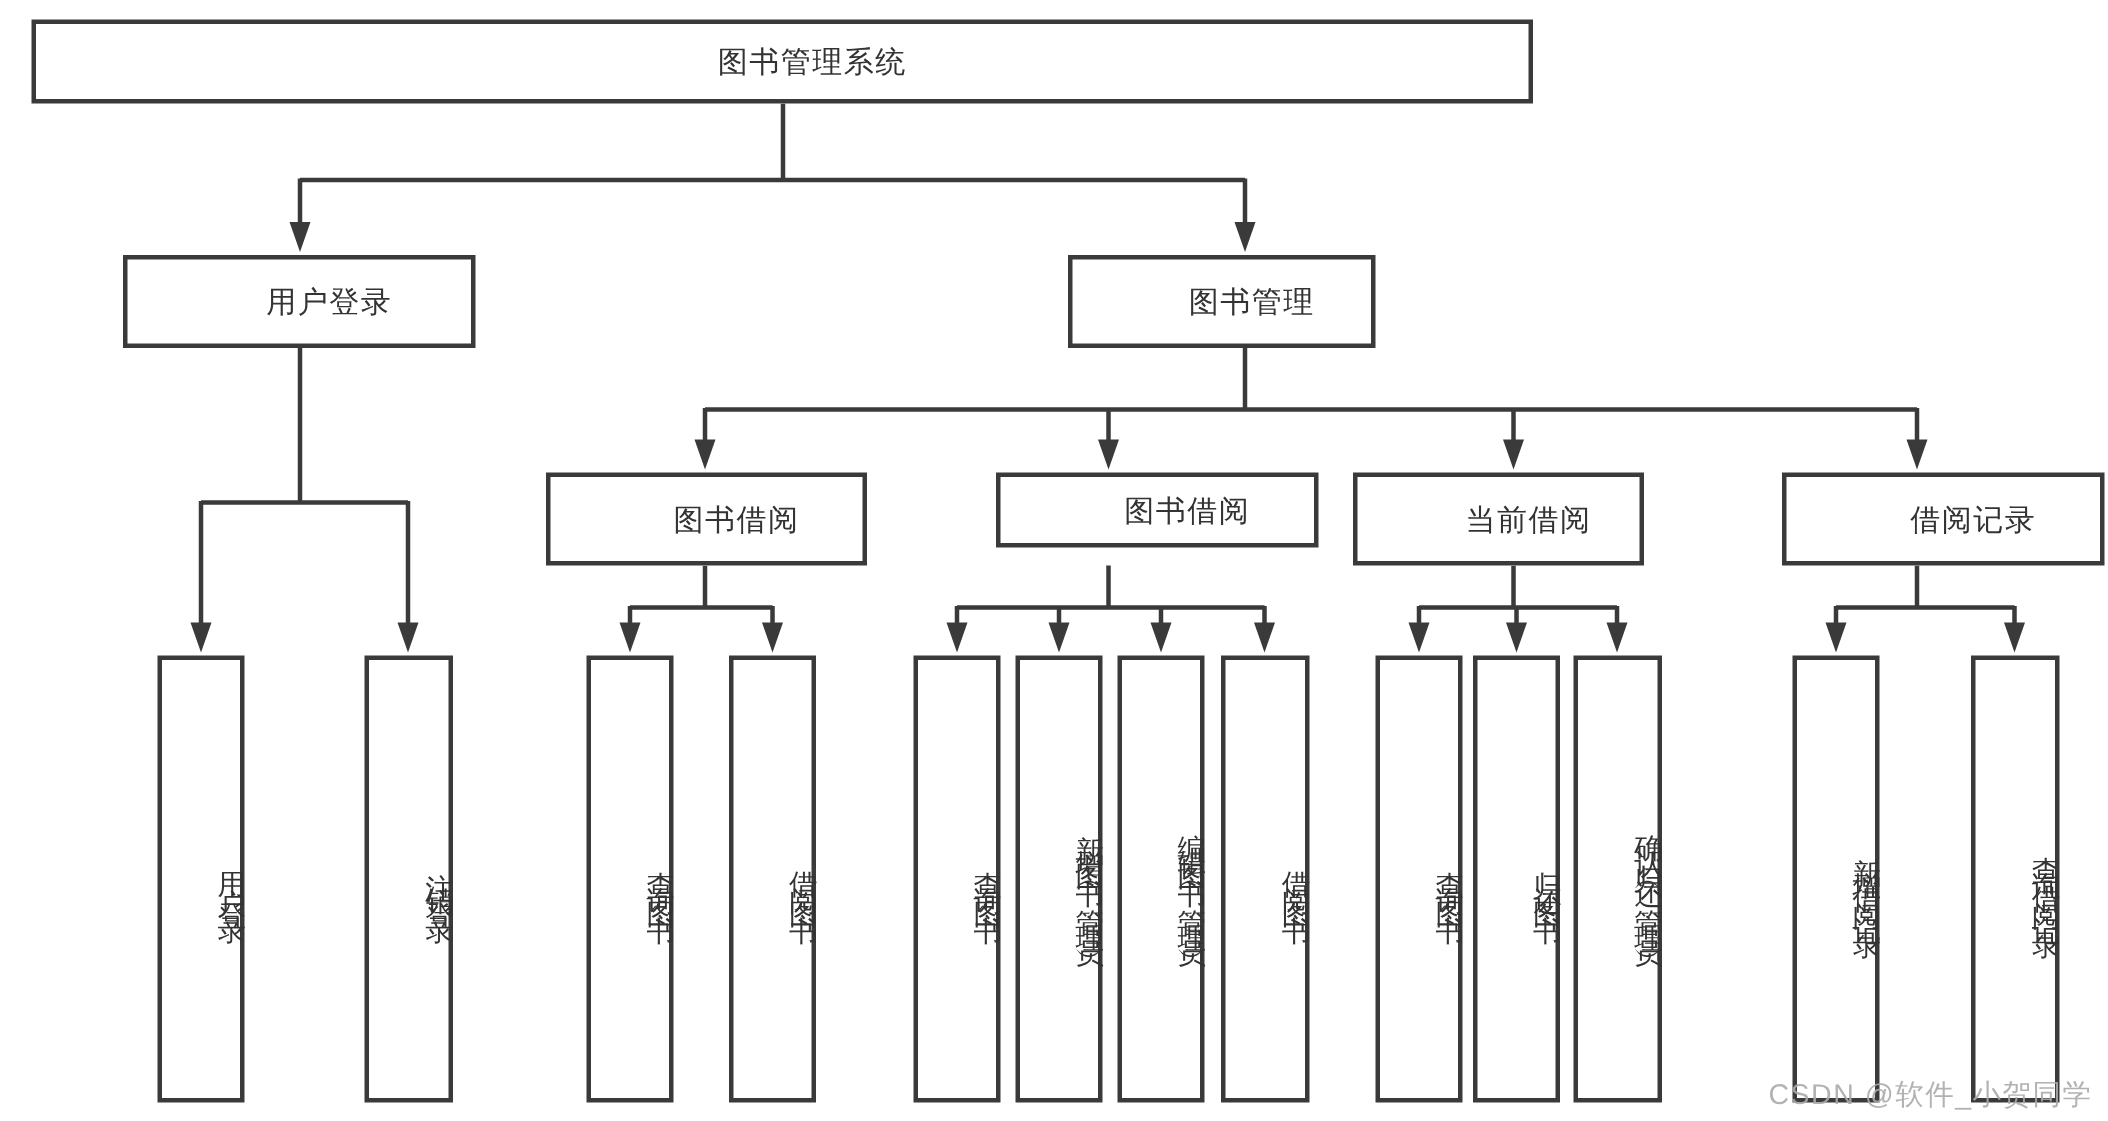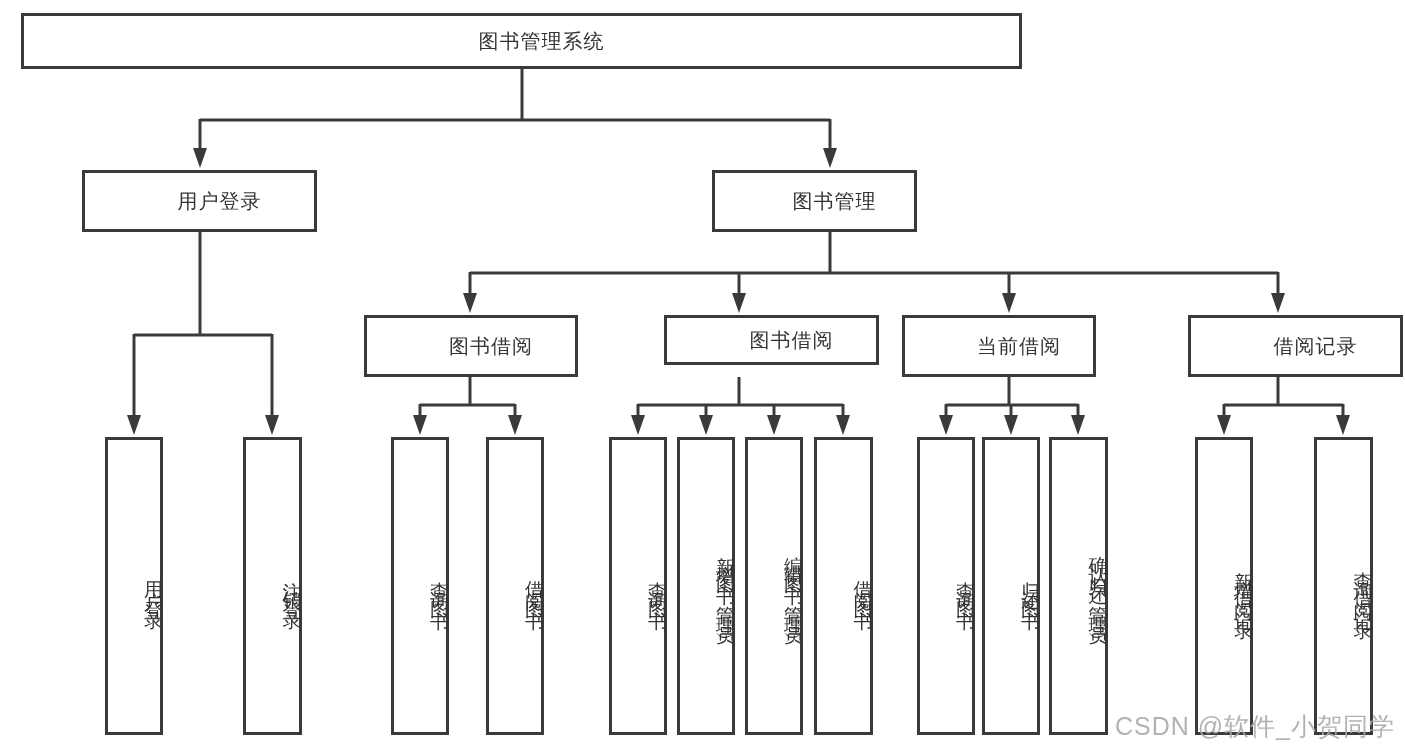--- a/index.html
+++ b/index.html
@@ -42,21 +42,21 @@
     writing-mode: vertical-rl;
     text-orientation: mixed;
     letter-spacing: 10px;
     line-height: 1;
     text-align: center;
   }
   .watermark {
     position: absolute;
     right: 10px;
     bottom: 4px;
-    font-size: 25px;
+    font-size: 19px;
     color: rgba(170,170,170,0.9);
     letter-spacing: 1px;
     z-index: 5;
     white-space: nowrap;
   }
 </style>
 </head>
 <body>
 
 <div class="canvas">

